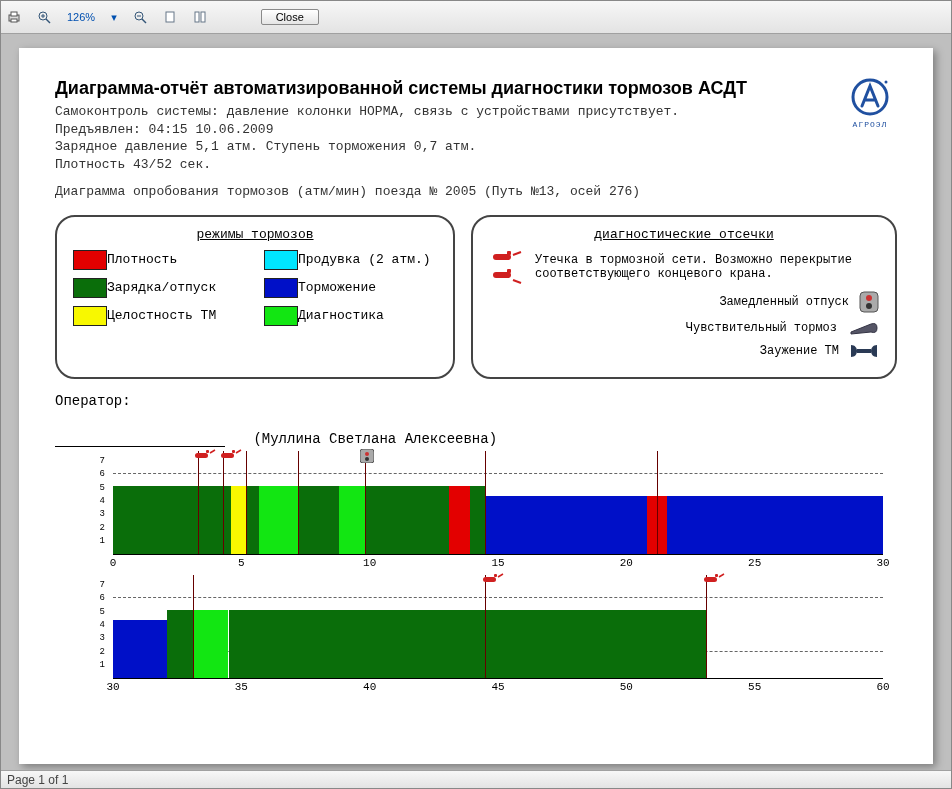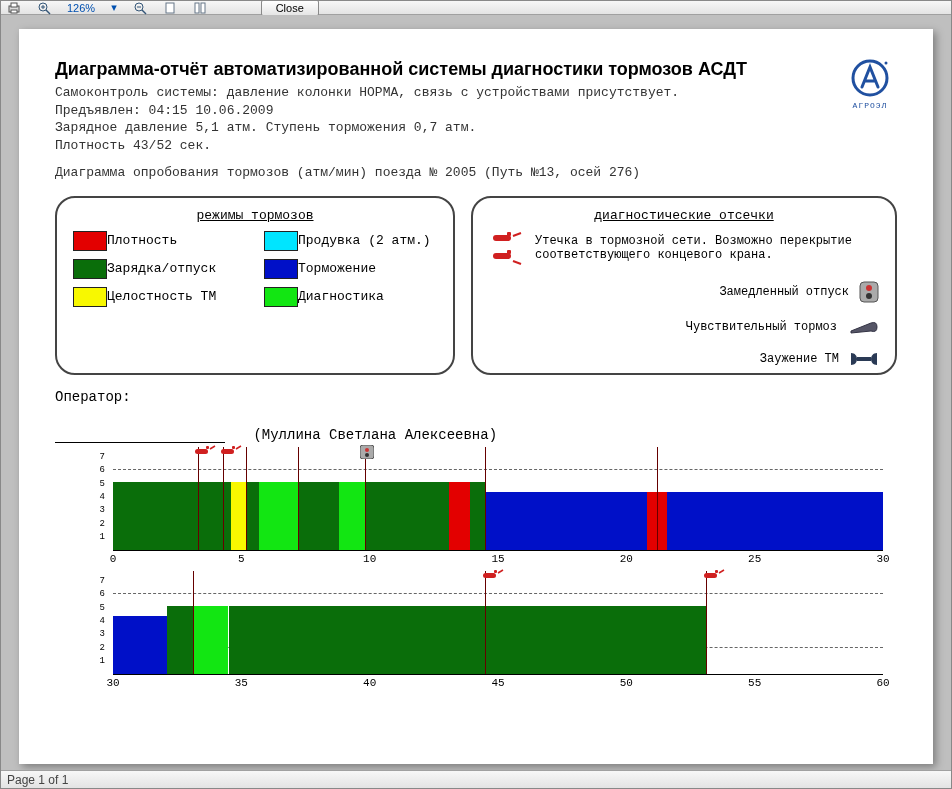--- a/index.html
+++ b/index.html
@@ -13,21 +13,21 @@
   }
   .app-window {
     width: 100%;
     height: 100%;
     background: #e8e8e8;
     display: flex;
     flex-direction: column;
     border: 1px solid #888;
   }
   .toolbar {
-    height: 14px;
+    height: 33px;
     background: linear-gradient(#f7f7f7,#e3e3e3);
     display: flex;
     align-items: center;
     padding: 4px 4px;
     gap: 12px;
     border-bottom: 1px solid #a0a0a0;
     font-family: Arial, sans-serif;
     font-size: 11px;
   }
   .tb-btn {
@@ -89,34 +89,34 @@
   .logo svg { display: block; }
   .logo-text { font-size: 8px; color: #2050a0; letter-spacing: 1px; }
   .panels {
     display: flex;
     gap: 16px;
     margin-top: 14px;
   }
   .panel-left, .panel-right {
     border: 2px solid #444;
     border-radius: 20px;
-    padding: 10px 16px 6px 16px;
+    padding: 10px 16px 18px 16px;
     min-height: 150px;
   }
   .panel-left { width: 400px; }
   .panel-right { flex: 1; }
   .panel-title { text-align: center; text-decoration: underline; font-size: 13px; margin-bottom: 8px; }
   .legend-grid {
     display: grid;
     grid-template-columns: 1fr 1fr;
     gap: 8px 18px;
   }
   .legend-item { display: flex; align-items: center; font-size: 13px; }
   .sw { width: 34px; height: 20px; border: 1px solid #222; flex-shrink: 0; }
-  .diag-list { display: flex; flex-direction: column; gap: 16px; }
+  .diag-list { display: flex; flex-direction: column; gap: 7px; }
   .diag-row { display: flex; align-items: center; gap: 10px; font-size: 12px; }
   .diag-row .txt { flex: 1; }
   .diag-row.right-align { justify-content: flex-end; }
   .ic-valve svg, .symbol-ic svg { display: block; }
   .operator-block { margin-top: 14px; font-size: 14px; }
   .sig-line { display: inline-block; width: 170px; border-bottom: 1px solid #000; vertical-align: bottom; }
   .operator-name { margin-left: 20px; }
   .charts { margin-top: 6px; }
   .chart-wrap { padding: 0 10px 4px 30px; }
   .chart { position: relative; height: 120px; width: 100%; }

